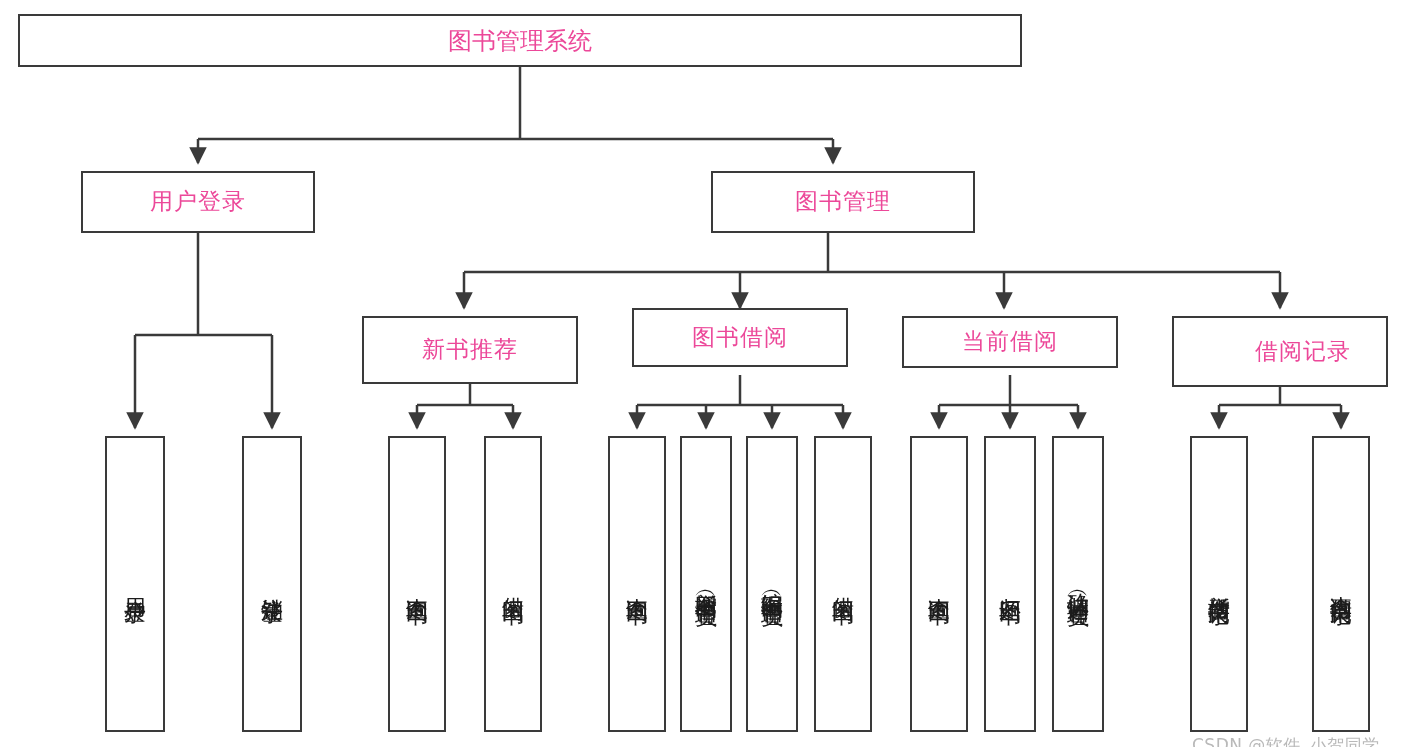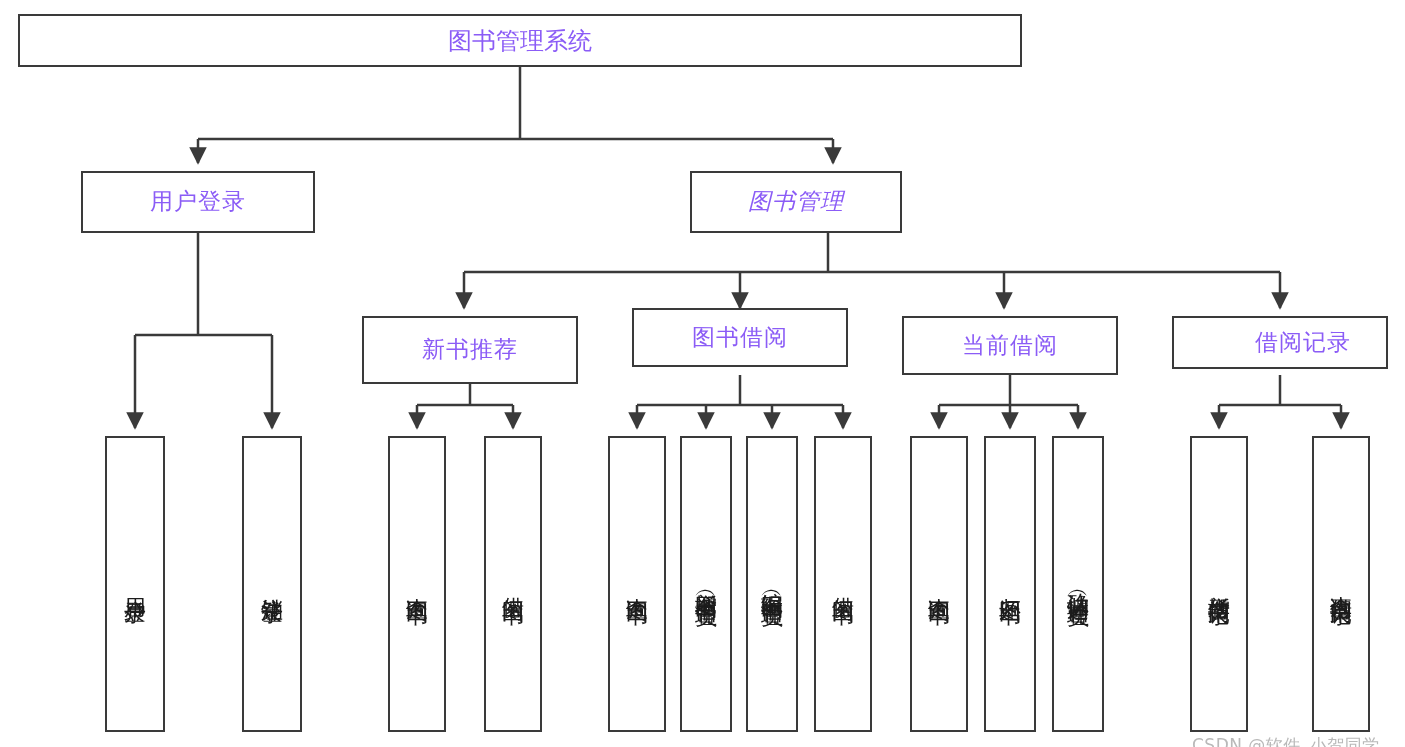--- a/index.html
+++ b/index.html
@@ -18,21 +18,21 @@
     overflow: hidden;
   }
   .node {
     position: absolute;
     box-sizing: border-box;
     border: 2.5px solid #3a3a3a;
     background: #ffffff;
     display: flex;
     align-items: center;
     justify-content: center;
-    color: #8b5cf6;
+    color: #ec4899;
   }
   .node.h {
     font-size: 23px;
     line-height: 1.1;
     letter-spacing: 1px;
   }
   .node.root {
     font-size: 24px;
   }
   .leaf {
@@ -130,34 +130,34 @@
     <path class="edge-line" d="M 1341 405 L 1341 428" marker-end="url(#arrow)"></path>
   </svg>
 
   <div class="node root" style="left:18px; top:14px; width:1004px; height:53px;">
     <span>图书管理系统</span>
   </div>
 
   <div class="node h" style="left:81px; top:171px; width:234px; height:62px;">
     <span>用户登录</span>
   </div>
-  <div class="node h" style="left:690px; top:171px; width:212px; height:62px;font-style:italic;">
+  <div class="node h" style="left:711px; top:171px; width:264px; height:62px;">
     <span>图书管理</span>
   </div>
 
   <div class="node h" style="left:362px; top:316px; width:216px; height:68px;">
     <span>新书推荐</span>
   </div>
   <div class="node h" style="left:632px; top:308px; width:216px; height:59px;">
     <span>图书借阅</span>
   </div>
-  <div class="node h" style="left:902px; top:316px; width:216px; height:59px;">
+  <div class="node h" style="left:902px; top:316px; width:216px; height:52px;">
     <span>当前借阅</span>
   </div>
-  <div class="node h" style="left:1172px; top:316px; width:216px; height:53px;padding-left:46px;">
+  <div class="node h" style="left:1172px; top:316px; width:216px; height:71px;padding-left:46px;">
     <span>借阅记录</span>
   </div>
 
   <div class="leaf" style="left:105px; top:436px; width:60px; height:296px;">
     <span class="vtext">用户登录</span>
   </div>
   <div class="leaf" style="left:242px; top:436px; width:60px; height:296px;">
     <span class="vtext">注销登录</span>
   </div>
 

